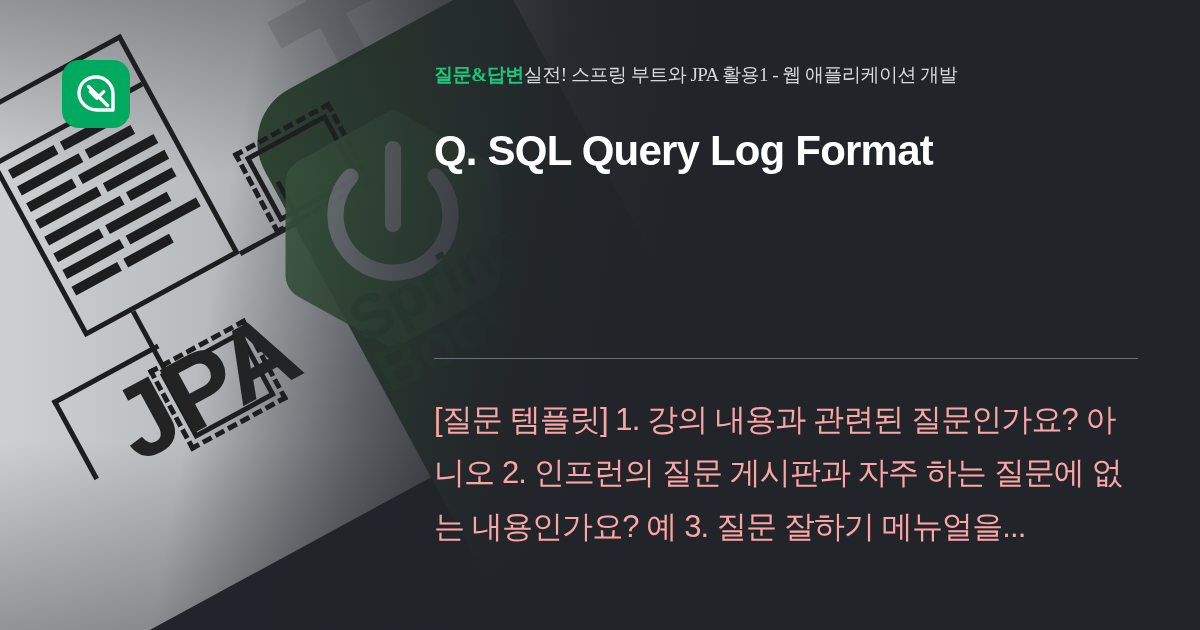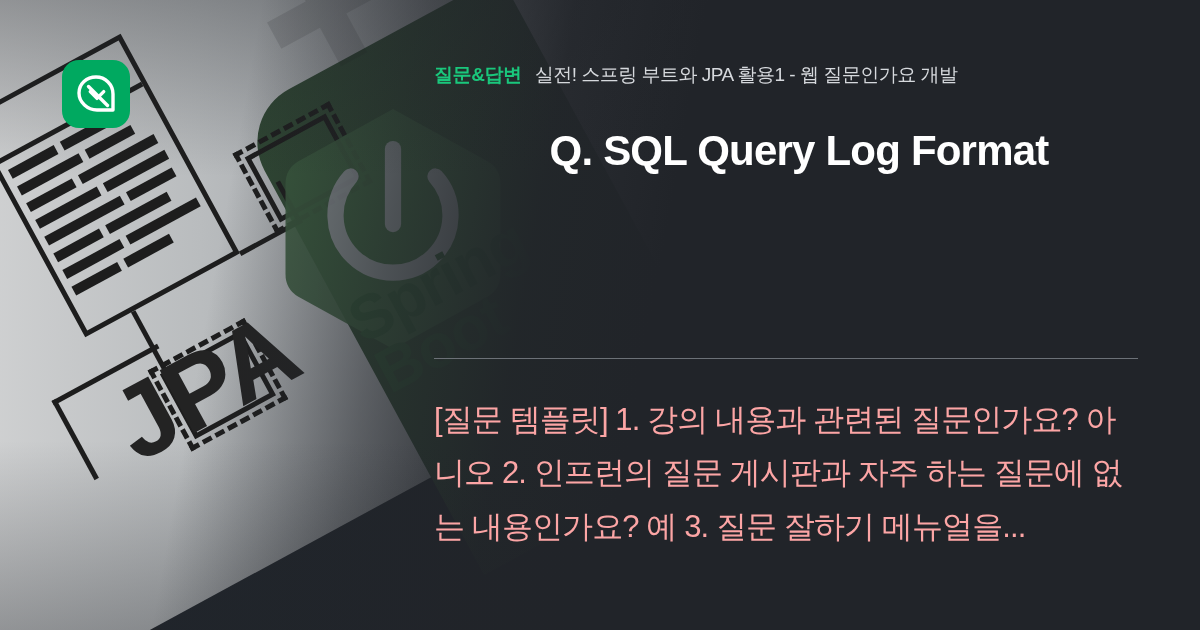--- a/index.html
+++ b/index.html
@@ -209,42 +209,42 @@
   
   .content {
     position:absolute;
     left:434px; top:0;
     width:706px; height:630px;
     z-index:5;
   }
 
   .eyebrow {
     position:absolute; left:0; top:62px;
-    display:flex; align-items:flex-start; gap:13px;
+    display:flex; align-items:flex-start; 
     white-space:nowrap;
+    font-family:Liberation Serif, serif;
   }
   .eyebrow-tag {
     font-size:19px; font-weight:700;
     color:#1ac77c;
     letter-spacing:-.4px;
   }
   .eyebrow-course {
     font-size:19px; font-weight:400;
     color:#d6d9dd;
     letter-spacing:-.5px;
   }
 
   .title {
-    position:absolute; left:12px; top:125px;
+    position:absolute; left:0; top:125px;
     width:706px;
     font-size:42px; font-weight:700;
     color:#ffffff;
     letter-spacing:-.8px;
     line-height:1.25;
-    text-align:center;
   }
 
   .divider {
     position:absolute; left:0; top:358px;
     width:704px; height:1px;
     background:#6c7177;
   }
 
   .body {
     position:absolute; left:0; top:393px;
@@ -355,21 +355,21 @@
       <path d="M20 3 C29.4 3 37 10.6 37 20 L37 36 L21 36 C11.6 36 3 28.4 3 19 C3 9.6 10.6 3 20 3 Z" fill="none" stroke="#ffffff" stroke-width="3.4" stroke-linejoin="round"></path>
       <path d="M12.5 12.5 L31.5 31.5" fill="none" stroke="#ffffff" stroke-width="3.4" stroke-linecap="round"></path>
       <path d="M25.5 13 L25.5 22.5 L16 22.5" fill="none" stroke="#ffffff" stroke-width="3.4" stroke-linecap="round" stroke-linejoin="round" transform="rotate(45 21 18)"></path>
     </svg>
   </div>
 
   <div class="content">
 
     <div class="eyebrow">
       <span class="eyebrow-tag">질문&amp;답변</span>
-      <span class="eyebrow-course">실전! 스프링 부트와 JPA 활용1 - 웹 질문인가요 개발</span>
+      <span class="eyebrow-course">실전! 스프링 부트와 JPA 활용1 - 웹 애플리케이션 개발</span>
     </div>
 
     <div class="title">Q. SQL Query Log Format</div>
 
     <div class="divider"></div>
 
     <div class="body">[질문 템플릿] 1. 강의 내용과 관련된 질문인가요? 아니오 2. 인프런의 질문 게시판과 자주 하는 질문에 없는 내용인가요? 예 3. 질문 잘하기 메뉴얼을...</div>
   </div>
 
 </div>

